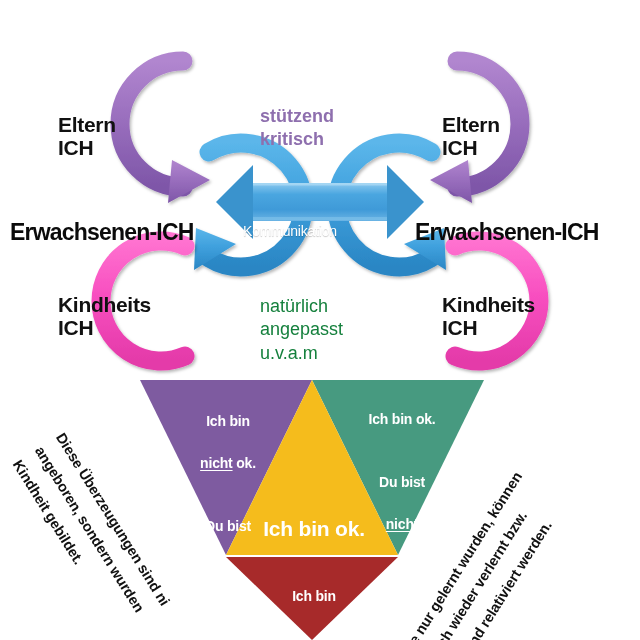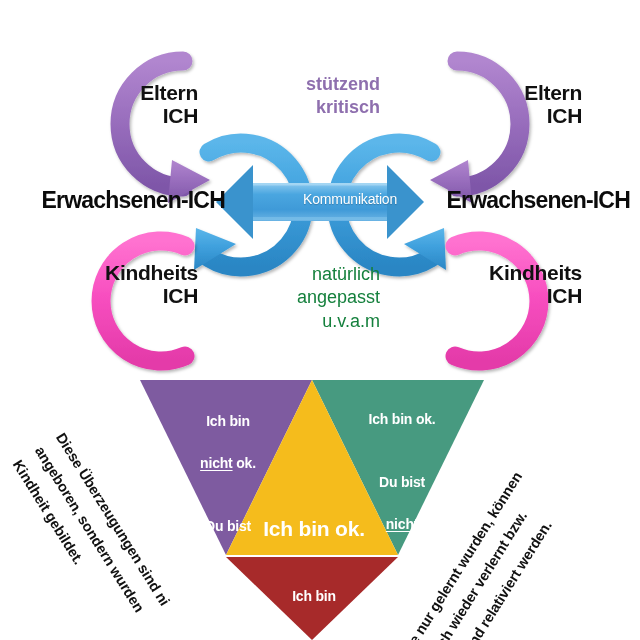--- a/index.html
+++ b/index.html
@@ -16,23 +16,24 @@
   }
   #canvas {
     position: absolute;
     top: 0; left: 0;
     width: 640px;
     height: 640px;
   }
   .lbl {
     position: absolute;
     white-space: pre;
-    text-align: right;
+    text-align: left;
     line-height: 1.08;
     pointer-events: none;
+    margin-top: 32px;
   }
   .ego-label {
     color: #111111;
     font-weight: bold;
     font-size: 21px;
     letter-spacing: -0.3px;
   }
   .adult-label {
     color: #0b0b0b;
     font-weight: bold;

